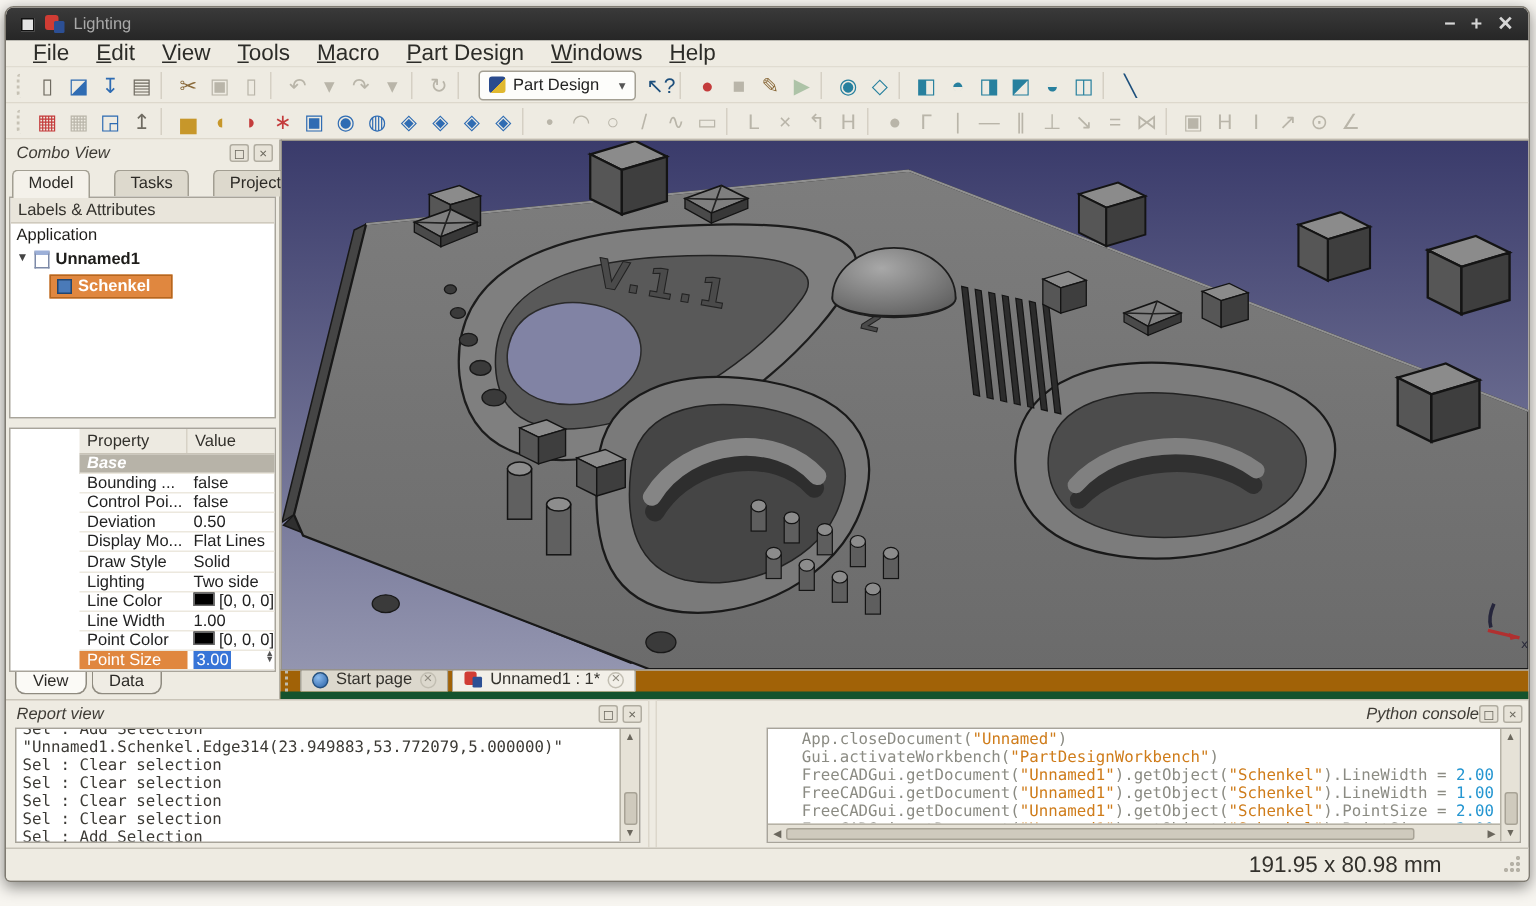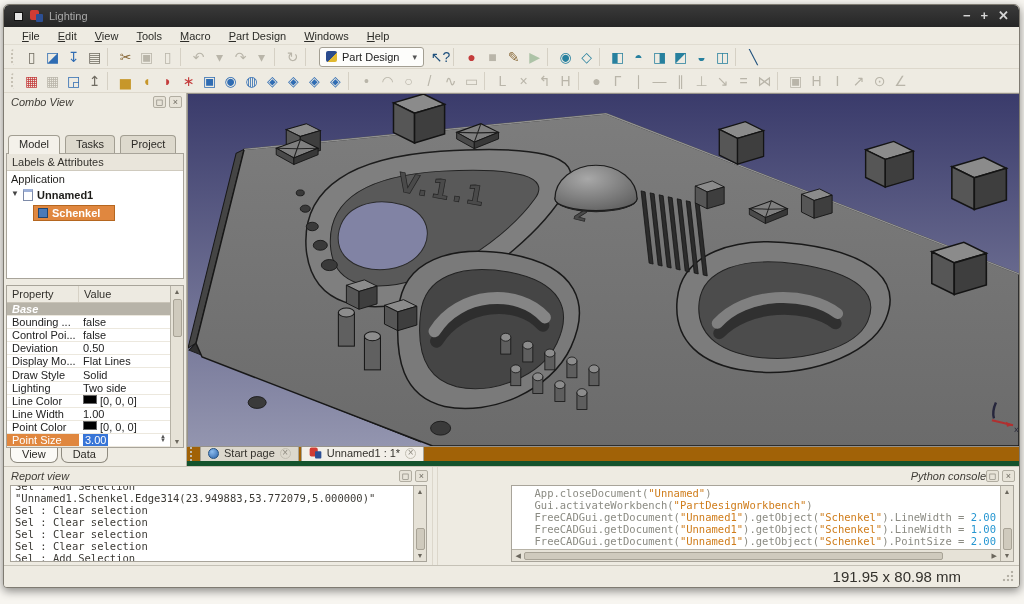--- a/index.html
+++ b/index.html
@@ -15,21 +15,21 @@
   .fclogo { position:relative; width:13px; height:12px; margin-right:6px; }
   .fclogo .r { position:absolute; left:0; top:0; width:9px; height:10px; background:#d03c34; border-radius:2px; }
   .fclogo .b { position:absolute; right:0; bottom:0; width:7px; height:8px; background:#2c4f94; border-radius:1px; }
   .title-text { color:#a9a9a9; font-size:11px; }
   .win-controls { margin-left:auto; display:flex; gap:10px; color:#d6d6d6; font-size:13px; font-weight:bold; }
   .win-controls span { cursor:default; line-height:12px; }
 
   
   .menubar { height:18px; display:flex; align-items:center; padding-left:10px; gap:2px;
     background:#eeebe2; border-bottom:1px solid #e0dcd1; flex:0 0 auto; }
-  .menu-item { font-size:11px; color:#2c2c28; padding:1px 8px; }
+  .menu-item { font-size:15px; color:#2c2c28; padding:1px 8px; }
   .menu-item::first-letter { text-decoration:underline; }
 
   
   .toolbar { height:24px; display:flex; align-items:center; padding-left:4px;
     background:#eeebe2; border-bottom:1px solid #ddd8cc; flex:0 0 auto; }
   .tbi { min-width:21px; height:21px; display:inline-flex; align-items:center; justify-content:center;
     font-size:14px; line-height:1; border-radius:3px; }
   .tbi.handle { min-width:7px; height:16px; border-left:2px dotted #c6c1b4; margin:0 3px; }
   .tbi.sep { min-width:6px; height:18px; border-left:1px solid #d5d0c4; border-radius:0; margin:0 2px; }
   .blue{color:#2f6cb3}.teal{color:#27809e}.red{color:#c43c3c}.gold{color:#c7972a}
@@ -41,37 +41,37 @@
 
   
   .main { flex:1 1 auto; display:flex; min-height:0; }
   .leftdock { width:183px; flex:0 0 auto; display:flex; flex-direction:column; background:#eeebe2;
     border-right:1px solid #b4b0a5; }
   .dock-titlebar { height:18px; display:flex; align-items:center; padding:0 4px 0 7px; flex:0 0 auto; }
   .dock-title { font-size:11px; color:#3f3c36;font-style:italic; }
   .dock-btns { margin-left:auto; display:flex; gap:3px; }
   .dock-btn { width:13px; height:12px; border:1px solid #b1ada1; background:#e7e3d8; color:#6d6a60;
     font-size:9px; display:flex; align-items:center; justify-content:center; border-radius:2px; line-height:1; }
-  .cv-tabs { height:20px; display:flex; align-items:flex-end; padding-left:4px; gap:5px; flex:0 0 auto;margin-top:22px; }
+  .cv-tabs { height:20px; display:flex; align-items:flex-end; padding-left:4px; gap:16px; flex:0 0 auto; }
   .cv-tab { font-size:11px; color:#2c2a26; padding:2px 10px 3px; background:#ddd9cd;
     border:1px solid #a29e92; border-bottom:none; border-radius:4px 4px 0 0; }
   .cv-tab.active { background:#f4f1ea; position:relative; top:1px; padding-bottom:4px; }
   .tree { flex:1 1 auto; margin:0 2px; background:#fff; border:1px solid #a8a49a; overflow:hidden; font-size:11px; }
   .tree-header { background:#e9e5db; border-bottom:1px solid #cfcabe; padding:2px 5px; color:#33312c; }
   .tree-row { display:flex; padding:2px 4px; color:#1e1d1a; }
   .tree-row .exp { width:12px; font-size:8px; color:#444; }
   .doc-ico { width:10px; height:12px; background:#fff; border:1px solid #7d8aa8; border-top:3px solid #9db0d8; margin-right:4px; }
   .cube-ico { width:10px; height:10px; background:#4a7ab8; border:1px solid #22456e; margin:0 4px 0 0; }
   .tree-row.bold { font-weight:bold; }
   .sel-band { display:flex; align-items:center; background:#e0873f; border:1px solid #b5661f;
     color:#fff; font-weight:bold; padding:1px 14px 1px 4px; margin-left:22px; }
 
   
   .props { flex:0 0 163px; margin:6px 2px 0; border:1px solid #a8a49a; background:#fff;
-    display:flex; font-size:11px; position:relative; overflow:hidden; }
+    display:flex; font-size:11px; position:relative; overflow:hidden;padding-left:46px; }
   .ptable { flex:1 1 auto; display:flex; flex-direction:column; }
   .phead { display:flex; background:#edeae1; border-bottom:1px solid #c9c4b8; flex:0 0 auto; }
   .phead span { padding:2px 5px; color:#33312c; }
   .phead .c1 { width:72px; border-right:1px solid #d7d2c6; }
   .prow { display:flex; border-bottom:1px solid #ece8de; height:13.4px; align-items:center; }
   .pname { width:72px; padding:0 5px; color:#222; white-space:nowrap; overflow:hidden; }
   .pval { flex:1; padding:0 4px; display:flex; gap:3px; color:#222; white-space:nowrap; }
   .sw { display:none; width:14px; height:9px; background:#000; border:1px solid #666; }
   .prow.swatch .sw { display:inline-block; }
   .spin { display:none; margin-left:auto; font-size:6px; color:#555; flex-direction:column; line-height:4px; }

